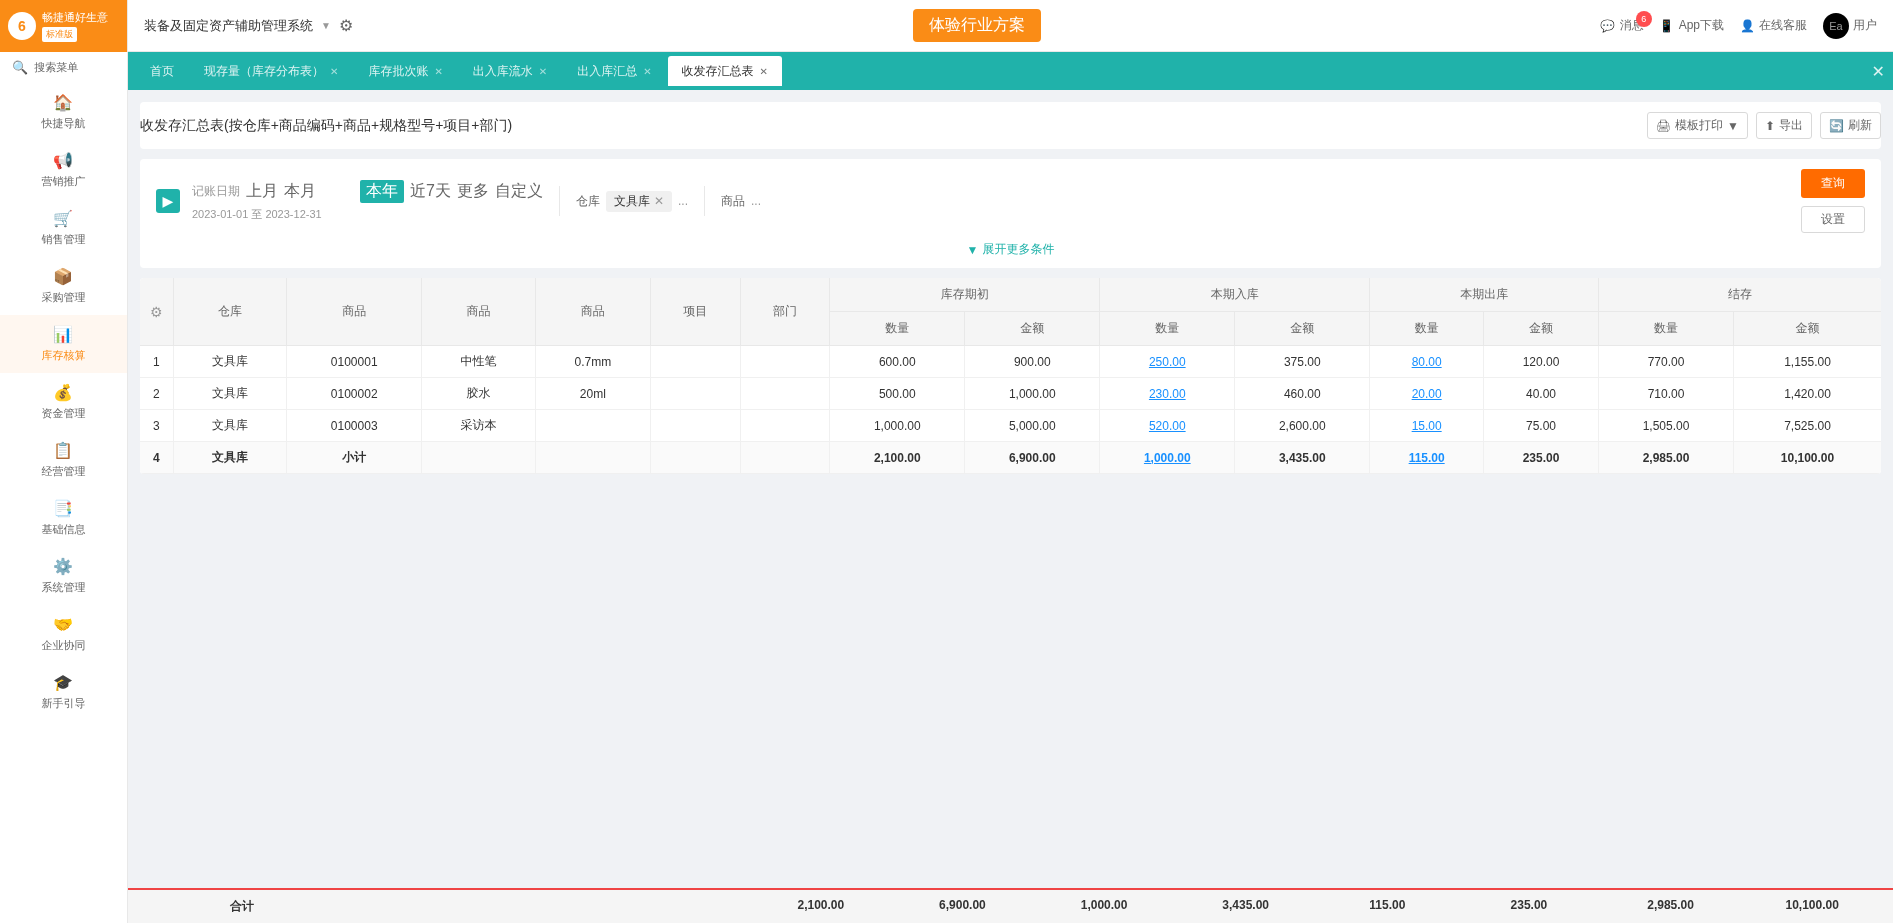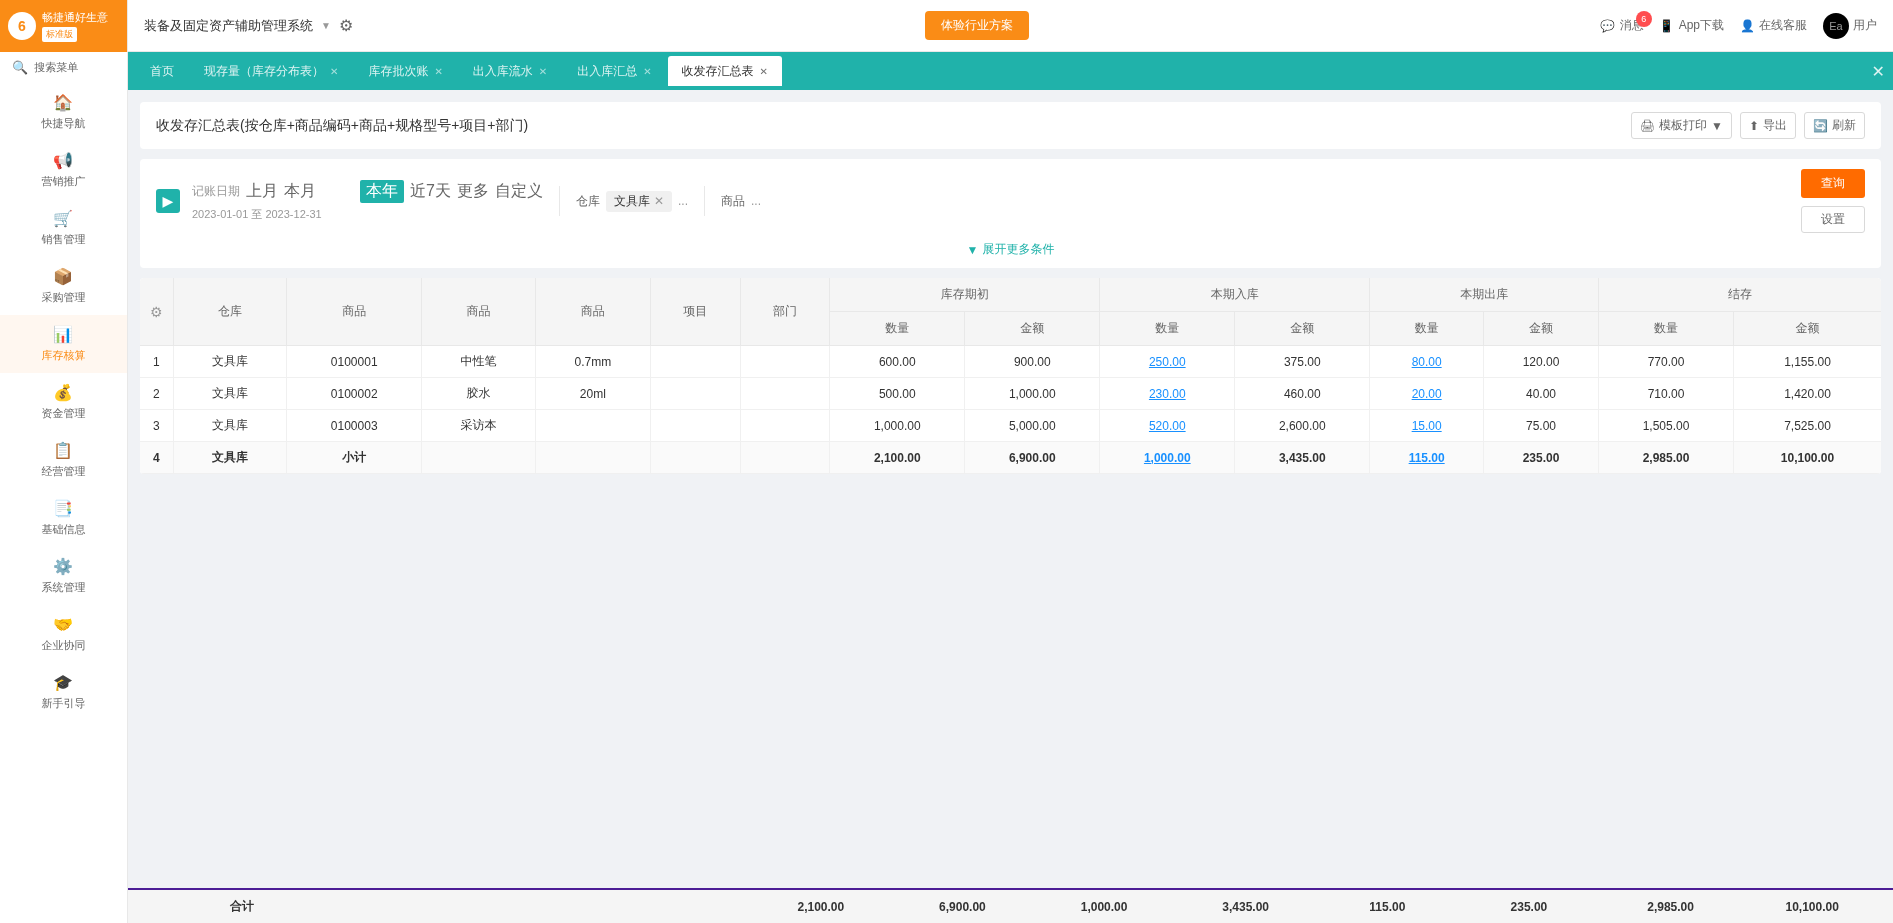--- a/index.html
+++ b/index.html
@@ -19,38 +19,38 @@
 
     
     .main { flex: 1; display: flex; flex-direction: column; overflow: hidden; }
 
     
     .topbar { background: #fff; height: 52px; display: flex; align-items: center; padding: 0 16px; gap: 12px; border-bottom: 1px solid #e8e8e8; justify-content: space-between; }
     .topbar-left { display: flex; align-items: center; gap: 8px; }
     .topbar-title { font-size: 13px; color: #333; }
     .topbar-dropdown { color: #999; font-size: 10px; }
     .topbar-settings { color: #666; font-size: 16px; cursor: pointer; }
-    .topbar-trial-btn { background: #fa8c16; color: #fff; border: none; padding: 6px 16px; border-radius: 4px; cursor: pointer; font-size: 12px; }
+    .topbar-trial-btn { background: #fa8c16; color: #fff; border: none; padding: 6px 16px; border-radius: 4px; cursor: pointer; font-size: 16px; }
     .topbar-right { display: flex; align-items: center; gap: 16px; color: #666; font-size: 12px; }
     .topbar-right-item { display: flex; align-items: center; gap: 4px; cursor: pointer; position: relative; }
     .badge { background: #ff4d4f; color: #fff; border-radius: 50%; width: 16px; height: 16px; display: flex; align-items: center; justify-content: center; font-size: 9px; position: absolute; top: -6px; right: -8px; }
     .user-avatar { width: 26px; height: 26px; background: #000000; border-radius: 50%; display: flex; align-items: center; justify-content: center; color: #999; font-size: 11px; }
 
     
     .tabs { background: #20b2aa; display: flex; align-items: center; height: 38px; padding: 0 8px; gap: 2px; }
     .tab { padding: 0 14px; height: 30px; display: flex; align-items: center; gap: 6px; color: rgba(255,255,255,0.85); cursor: pointer; border-radius: 3px 3px 0 0; font-size: 12px; white-space: nowrap; }
     .tab.active { background: #fff; color: #333; justify-content: flex-end; }
     .tab-close { font-size: 10px; color: inherit; opacity: 0.7; }
     .tabs-close-all { margin-left: auto; color: rgba(255,255,255,0.85); cursor: pointer; font-size: 16px; }
 
     
     .content { flex: 1; background: #f0f2f5; padding: 12px; overflow: auto; display: flex; flex-direction: column; gap: 10px; }
 
     
-    .page-header { background: #fff; padding: 10px 16px; border-radius: 4px; display: flex; align-items: center; justify-content: space-between; }
+    .page-header { background: #fff; padding: 10px 0; border-radius: 4px; display: flex; align-items: center; justify-content: space-between; }
     .page-title { font-size: 14px; font-weight: 500; color: #333; }
     .page-actions { display: flex; align-items: center; gap: 8px; }
     .page-action-btn { display: flex; align-items: center; gap: 4px; color: #666; font-size: 12px; cursor: pointer; padding: 4px 8px; border: 1px solid #d9d9d9; border-radius: 3px; background: #fff; }
 
     
     .filter-bar { background: #fff; padding: 10px 16px; border-radius: 4px; }
     .filter-row { display: flex; align-items: center; gap: 12px; }
     .filter-arrow { width: 24px; height: 24px; background: #20b2aa; color: #fff; display: flex; align-items: center; justify-content: center; border-radius: 3px; cursor: pointer; font-size: 14px; }
     .filter-section { display: flex; flex-direction: column; gap: 2px; }
     .filter-label { color: #999; font-size: 12px; }
@@ -364,21 +364,21 @@
             <td>235.00</td>
             <td>2,985.00</td>
             <td>10,100.00</td>
           </tr>
         </tbody>
       </table>
     </div>
 
   </div>
 
-  <div class="table-footer" style="background:#f5f5f5; border-top: 2px solid #4c1d95; display:flex; align-items:center; padding: 8px 10px; font-weight:bold; font-size:12px;">
+  <div class="table-footer" style="background:#f5f5f5; border-top: 2px solid #ef4444; display:flex; align-items:flex-start; padding: 8px 10px; font-weight:bold; font-size:12px;">
     <div style="width:32px;"></div>
     <div style="min-width:580px; text-align:center; display:flex; align-items:center; gap:10px;">
       <span style="margin-left:60px;">合计</span>
     </div>
     <div style="display:flex; flex:1; text-align:center;">
       <span style="flex:1; padding:0 10px;">2,100.00</span>
       <span style="flex:1; padding:0 10px;">6,900.00</span>
       <span style="flex:1; padding:0 10px;">1,000.00</span>
       <span style="flex:1; padding:0 10px;">3,435.00</span>
       <span style="flex:1; padding:0 10px;">115.00</span>

